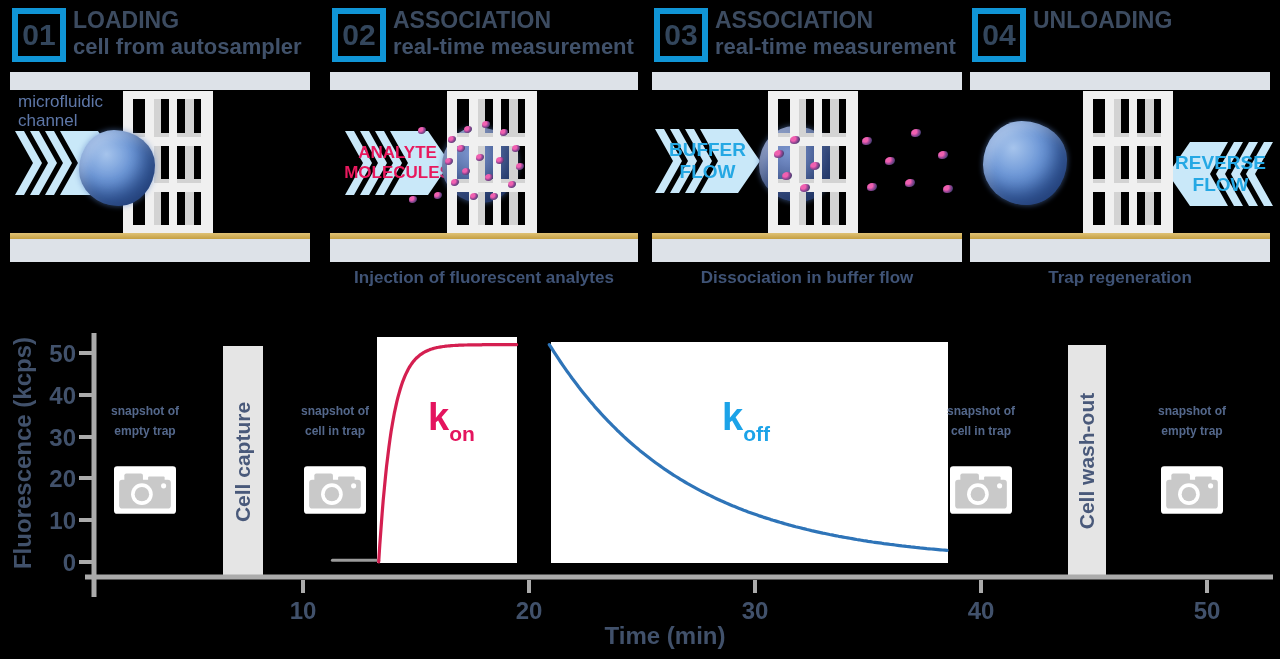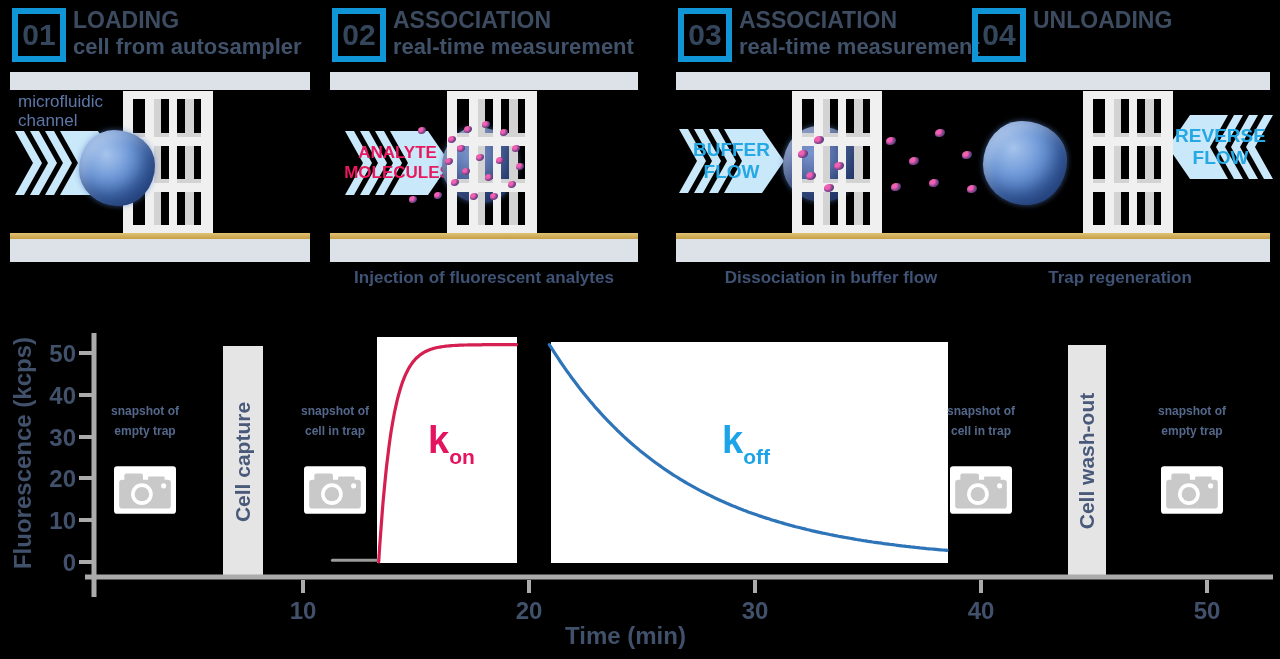--- a/index.html
+++ b/index.html
@@ -40,22 +40,22 @@
   
   .chart{position:absolute;inset:0;}
   .win{position:absolute;background:#fff;}
   .evbar{position:absolute;background:#e5e5e5;display:flex;align-items:center;justify-content:center;}
   .evbar span{transform:rotate(-90deg);white-space:nowrap;font-size:21px;font-weight:600;color:#49597a;}
   #chart-svg{position:absolute;inset:0;pointer-events:none;}
   .ytick{position:absolute;left:28px;width:48px;text-align:right;font-size:24px;font-weight:600;color:#41516b;}
   .xtick{position:absolute;width:60px;text-align:center;font-size:24px;font-weight:600;color:#41516b;top:597px;}
   .axis-label{position:absolute;font-size:24px;font-weight:bold;color:#41516b;white-space:nowrap;}
   #ylabel{left:23px;top:453px;transform:translate(-50%,-50%) rotate(-90deg);}
-  #xlabel{left:565px;top:622px;width:200px;}
-  .klab{position:absolute;font-weight:bold;font-size:38px;line-height:1;margin-top:23px;}
+  #xlabel{left:565px;top:622px;width:200px;text-align:center;}
+  .klab{position:absolute;font-weight:bold;font-size:38px;line-height:1;}
   .klab sub{font-size:21px;font-weight:bold;position:relative;top:2px;}
   .snap-label{position:absolute;width:170px;text-align:center;font-size:12px;font-weight:600;
               color:#54688c;line-height:20px;top:401px;}
   .camera{position:absolute;top:466px;width:62px;height:48px;}
 </style>
 </head>
 <body>
 
 <div id="stage">
 
@@ -164,21 +164,21 @@
       <div class="adot" style="left: 146px; top: 154px; width: 8px; height: 7px;"></div>
       <div class="adot" style="left: 166px; top: 157px; width: 8px; height: 7px;"></div>
       <div class="adot" style="left: 132px; top: 168px; width: 8px; height: 7px;"></div>
       <div class="adot" style="left: 155px; top: 174px; width: 8px; height: 7px;"></div>
       <div class="adot" style="left: 127px; top: 145px; width: 8px; height: 7px;"></div>
       <div class="adot" style="left: 88px; top: 127px; width: 8px; height: 7px;"></div>
       <div class="adot" style="left: 104px; top: 192px; width: 8px; height: 7px;"></div>
       <div class="adot" style="left: 79px; top: 196px; width: 8px; height: 7px;"></div>
     </section>
 
-  <section class="panel" id="p3" style="left:676px;width:310px;">
+  <section class="panel" id="p3" style="left:652px;width:310px;">
     <div class="numbox">
       <span>03</span>
     </div>
     <div class="head">
       <div class="title">ASSOCIATION</div>
       <div class="subtitle">real-time measurement</div>
     </div>
     <div class="wall wall-top"></div>
     <div class="surface"></div>
     <div class="wall wall-bottom"></div>
@@ -233,21 +233,21 @@
   <section class="panel" id="p4" style="left:970px;width:300px;">
     <div class="numbox">
       <span>04</span>
     </div>
     <div class="head">
       <div class="title">UNLOADING</div>
     </div>
     <div class="wall wall-top"></div>
     <div class="surface"></div>
     <div class="wall wall-bottom"></div>
-    <div class="flow flow--left" style="left:198px;top:115px;">
+    <div class="flow flow--left" style="left:198px;top:142px;">
       <svg viewBox="0 0 105 64" preserveAspectRatio="none">
         <g fill="#c9e8f9">
           <polygon points="0,0 9,0 27,32 9,64 0,64 18,32"></polygon>
           <polygon points="15,0 24,0 42,32 24,64 15,64 33,32"></polygon>
           <polygon points="30,0 39,0 57,32 39,64 30,64 48,32"></polygon>
           <polygon points="45,0 83,0 105,32 83,64 45,64 63,32"></polygon>
         </g>
       </svg>
       <div class="flow-text flow-text--cyan">
         <span>REVERSE</span>

